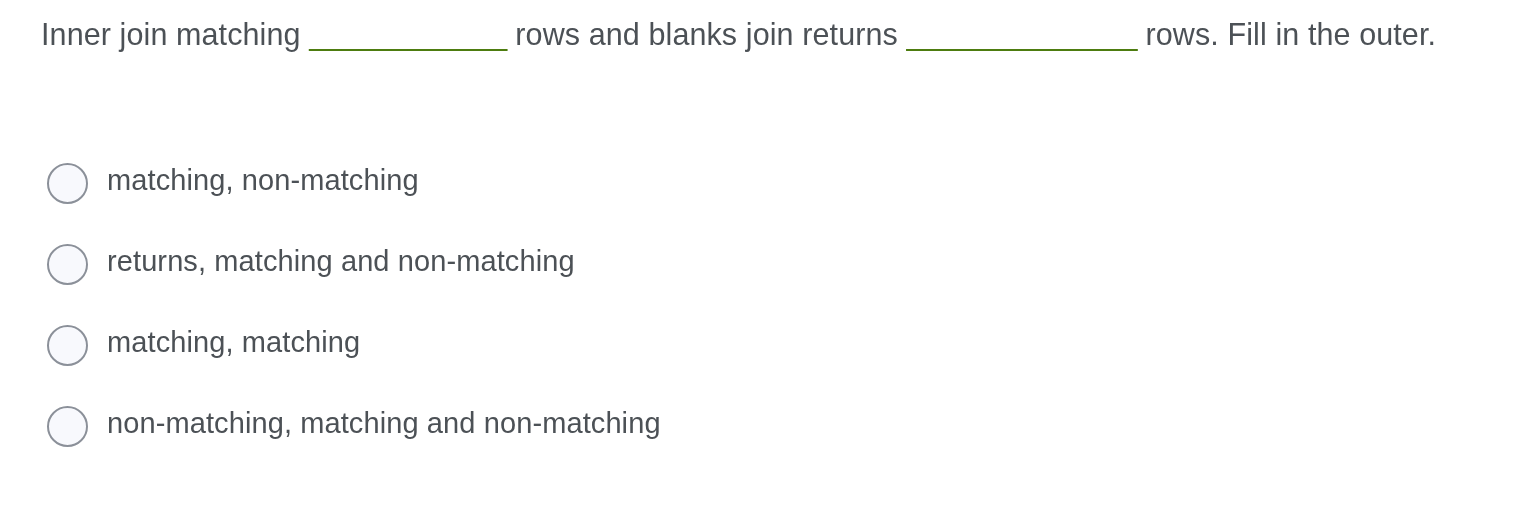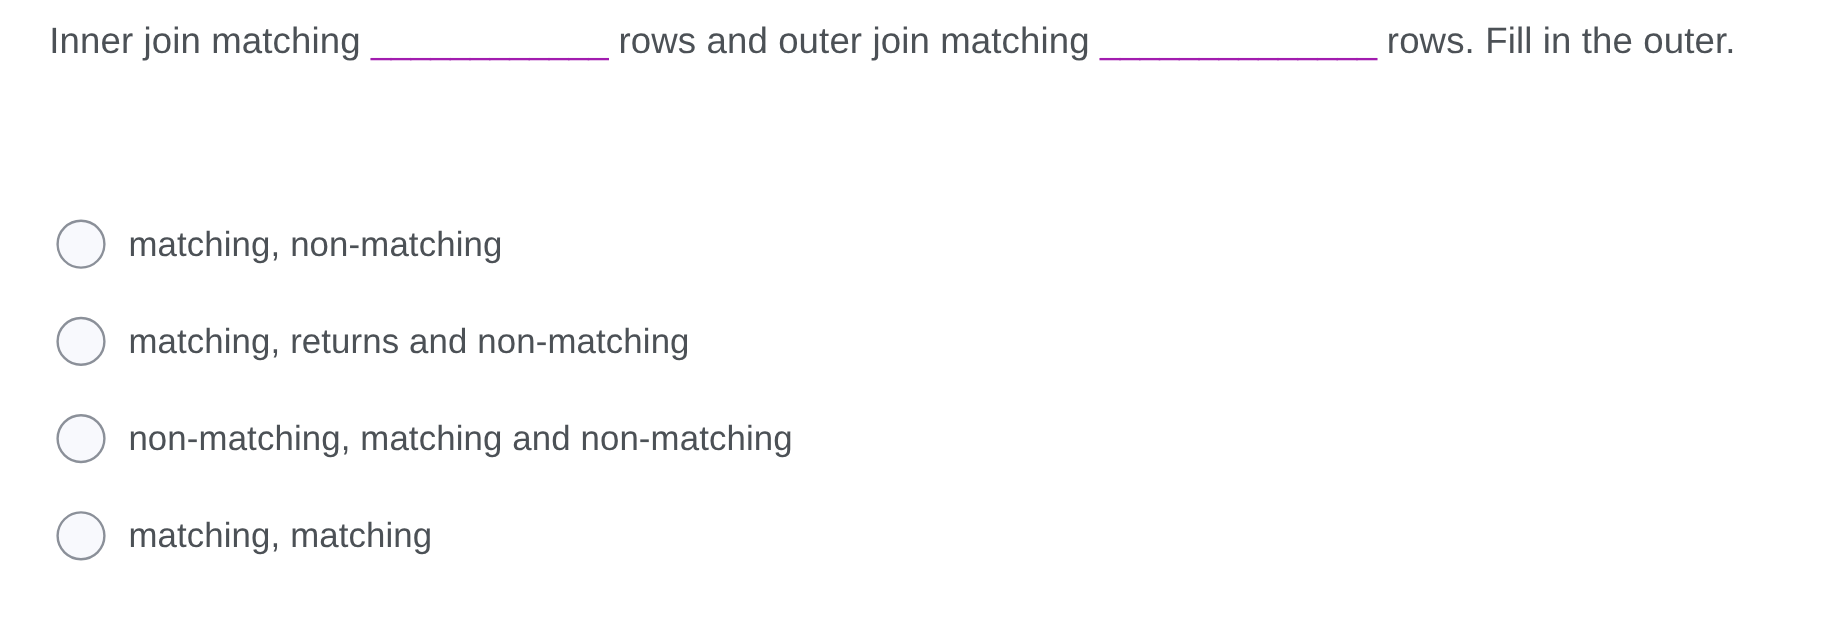--- a/index.html
+++ b/index.html
@@ -31,36 +31,36 @@
     width: 1445px;
     font-size: 30.5px;
     line-height: 53px;
     color: #4c5156;
     letter-spacing: 0.1px;
     white-space: normal;
   }
 
   .question-stem .blank {
     display: inline;
-    color: #a21caf;
+    color: #4d7c0f;
     letter-spacing: -0.5px;
   }
 
   
   .options {
     position: absolute;
     left: 41px;
     top: 163px;
     width: 1400px;
   }
 
   .option-row {
     position: relative;
     display: flex;
-    align-items: center;
+    align-items: flex-start;
     height: 81px;
   }
 
   .radio-circle {
     flex: 0 0 auto;
     width: 41px;
     height: 41px;
     border-radius: 50%;
     border: 2px solid #8b9099;
     background: #f8f9fd;
@@ -76,39 +76,39 @@
     color: #4c5156;
     letter-spacing: 0.1px;
     white-space: nowrap;
   }
 </style>
 </head>
 <body>
 
 <div class="page">
 
-  <div class="question-stem"><span>Inner join matching </span><span class="blank">____________</span><span> rows and outer join matching </span><span class="blank">______________</span><span> rows. Fill in the outer.</span></div>
+  <div class="question-stem"><span>Inner join matching </span><span class="blank">____________</span><span> rows and blanks join returns </span><span class="blank">______________</span><span> rows. Fill in the outer.</span></div>
 
   <div class="options">
 
     <div class="option-row">
       <span class="radio-circle"></span>
       <span class="option-label">matching, non-matching</span>
     </div>
 
     <div class="option-row">
       <span class="radio-circle"></span>
-      <span class="option-label">matching, returns and non-matching</span>
+      <span class="option-label">returns, matching and non-matching</span>
+    </div>
+
+    <div class="option-row">
+      <span class="radio-circle"></span>
+      <span class="option-label">matching, matching</span>
     </div>
 
     <div class="option-row">
       <span class="radio-circle"></span>
       <span class="option-label">non-matching, matching and non-matching</span>
     </div>
 
-    <div class="option-row">
-      <span class="radio-circle"></span>
-      <span class="option-label">matching, matching</span>
-    </div>
-
   </div>
 
 </div>
 
 </body></html>

